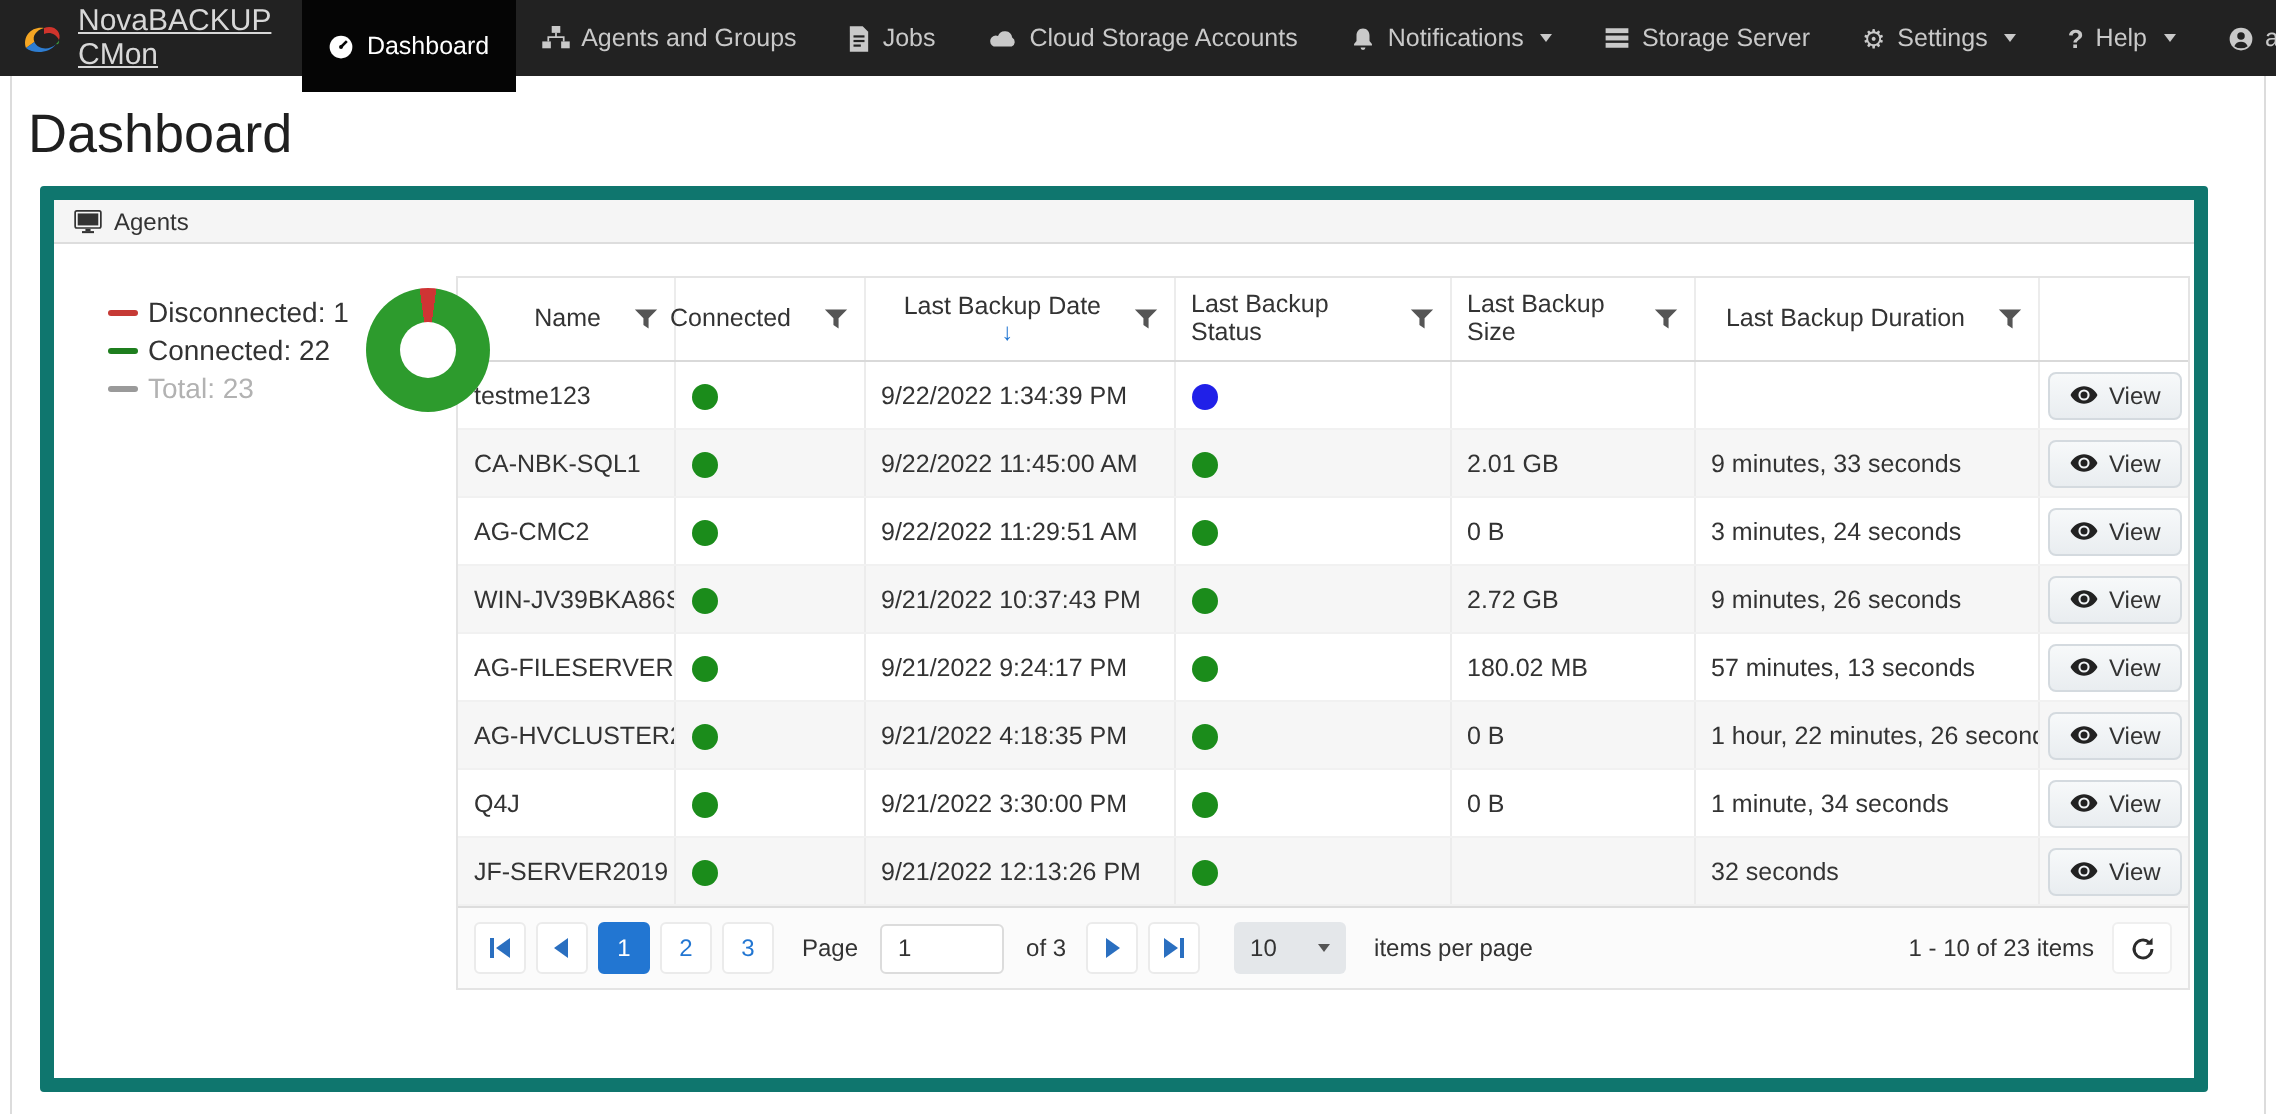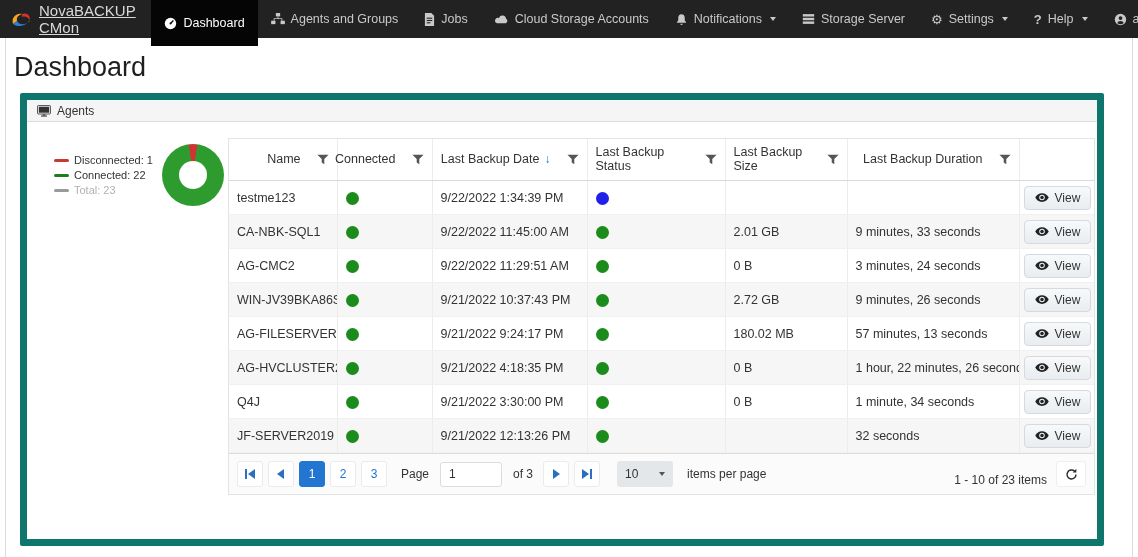--- a/index.html
+++ b/index.html
@@ -23,35 +23,35 @@
   
   .page-body { margin:0 5px; height:519px; border-left:1px solid #dcdcdc; border-right:1px solid #dcdcdc; background:#fff; }
   .page-title { margin:0; padding:14px 0 10px 8px; font-size:27px; font-weight:400; color:#1f1f1f; }
 
   .panel { margin:0 28px 0 14px; border:7px solid #0f766e; border-radius:2px; height:453px; background:#fff; }
   .panel-header { height:22px; background:#f5f5f5; border-bottom:1px solid #ddd; padding:0 10px; font-size:12px; color:#333; display:flex; align-items:center; gap:6px; }
   .panel-body { display:flex; padding-top:16px; }
 
   
   .chart-col { width:201px; flex-shrink:0; display:flex; align-items:center; gap:9px; padding-left:27px; margin-top:6px; align-self:flex-start; }
-  .legend { display:flex; flex-direction:column; gap:3px; font-size:11px; color:#333; white-space:nowrap; }
+  .legend { display:flex; flex-direction:column; gap:3px; font-size:14px; color:#333; white-space:nowrap; }
   .legend-item { display:flex; align-items:center; gap:5px; }
   .legend-item.muted { color:#b2b2b2; }
   .swatch { width:15px; height:3px; border-radius:2px; flex-shrink:0; }
   .donut { width:62px; height:62px; border-radius:50%; position:relative; flex-shrink:0; background:#2d9b2d; }
   .donut-hole { position:absolute; left:17px; top:17px; width:28px; height:28px; border-radius:50%; background:#fff; }
 
   
   .grid-col { flex:1; margin-right:21px; }
   .grid { border:1px solid #e4e4e4; }
   table { width:100%; border-collapse:collapse; table-layout:fixed; font-size:12.5px; color:#333; }
   th { font-weight:400; text-align:left; padding:6px 8px 7px 8px; border-bottom:1px solid #d9d9d9; border-left:1px solid #ececec; cursor:pointer; }
   th:first-child, td:first-child { border-left:none; }
   .th-inner { display:flex; align-items:center; justify-content:flex-end; gap:16px; }
-  .th-label-group { display:flex; align-items:center; }
+  .th-label-group { display:flex; align-items:center;flex-direction:column; }
   .sort-arrow { color:#2276d2; margin-left:5px; font-size:12px; line-height:1; }
   .funnel { color:#555; display:inline-flex; cursor:pointer; flex-shrink:0; }
   td { padding:0 8px; height:34px; border-left:1px solid #ececec; border-bottom:1px solid #f1f1f1; overflow:hidden; white-space:nowrap; }
   tbody tr:nth-child(even) { background:#f6f6f6; }
   .dot { display:inline-block; width:13px; height:13px; border-radius:50%; vertical-align:middle; }
   .view-cell { text-align:center; padding:0 4px; }
   .view-btn { display:inline-flex; align-items:center; gap:6px; padding:4px 10px; font-size:12px; color:#333;
     background:linear-gradient(#f7f9fa,#e9edf0); border:1px solid #d4dadf; border-radius:4px; cursor:pointer; }
   .view-btn svg { color:#222; }
 
@@ -61,21 +61,21 @@
     display:inline-flex; align-items:center; justify-content:center; cursor:pointer; font-size:12px; color:#2276d2; }
   .pg-btn { color:#2a6fc0; }
   .pg-num.active { background:#2276d2; border-color:#2276d2; color:#fff; }
   .page-label { margin-left:9px; }
   .page-input { width:62px; height:25px; border:1px solid #dcdcdc; border-radius:3px; padding:0 8px; font-size:12px; color:#333; margin:0 6px; font-family:inherit; }
   .of-label { margin-right:5px; }
   .pagesize { margin-left:12px; width:56px; height:26px; background:#e4e7ea; border-radius:3px; padding:0 8px;
     display:inline-flex; align-items:center; justify-content:space-between; cursor:pointer; }
   .caret-dark { width:0; height:0; border-left:3.5px solid transparent; border-right:3.5px solid transparent; border-top:4px solid #555; }
   .items-label { margin-left:9px; }
-  .pager-right { margin-left:auto; display:flex; align-items:flex-end; gap:9px; }
+  .pager-right { margin-left:auto; display:flex; align-items:center; gap:9px; }
   .refresh-btn { width:30px; height:26px; border:1px solid #efefef; background:#fff; border-radius:3px;
     display:inline-flex; align-items:center; justify-content:center; color:#2b2b2b; cursor:pointer; }
 </style>
 </head>
 <body>
 
 <div class="navbar">
   <div class="brand">
     <span style="display:inline-flex;">
       <svg width="22" height="18" viewBox="0 0 22 18">

